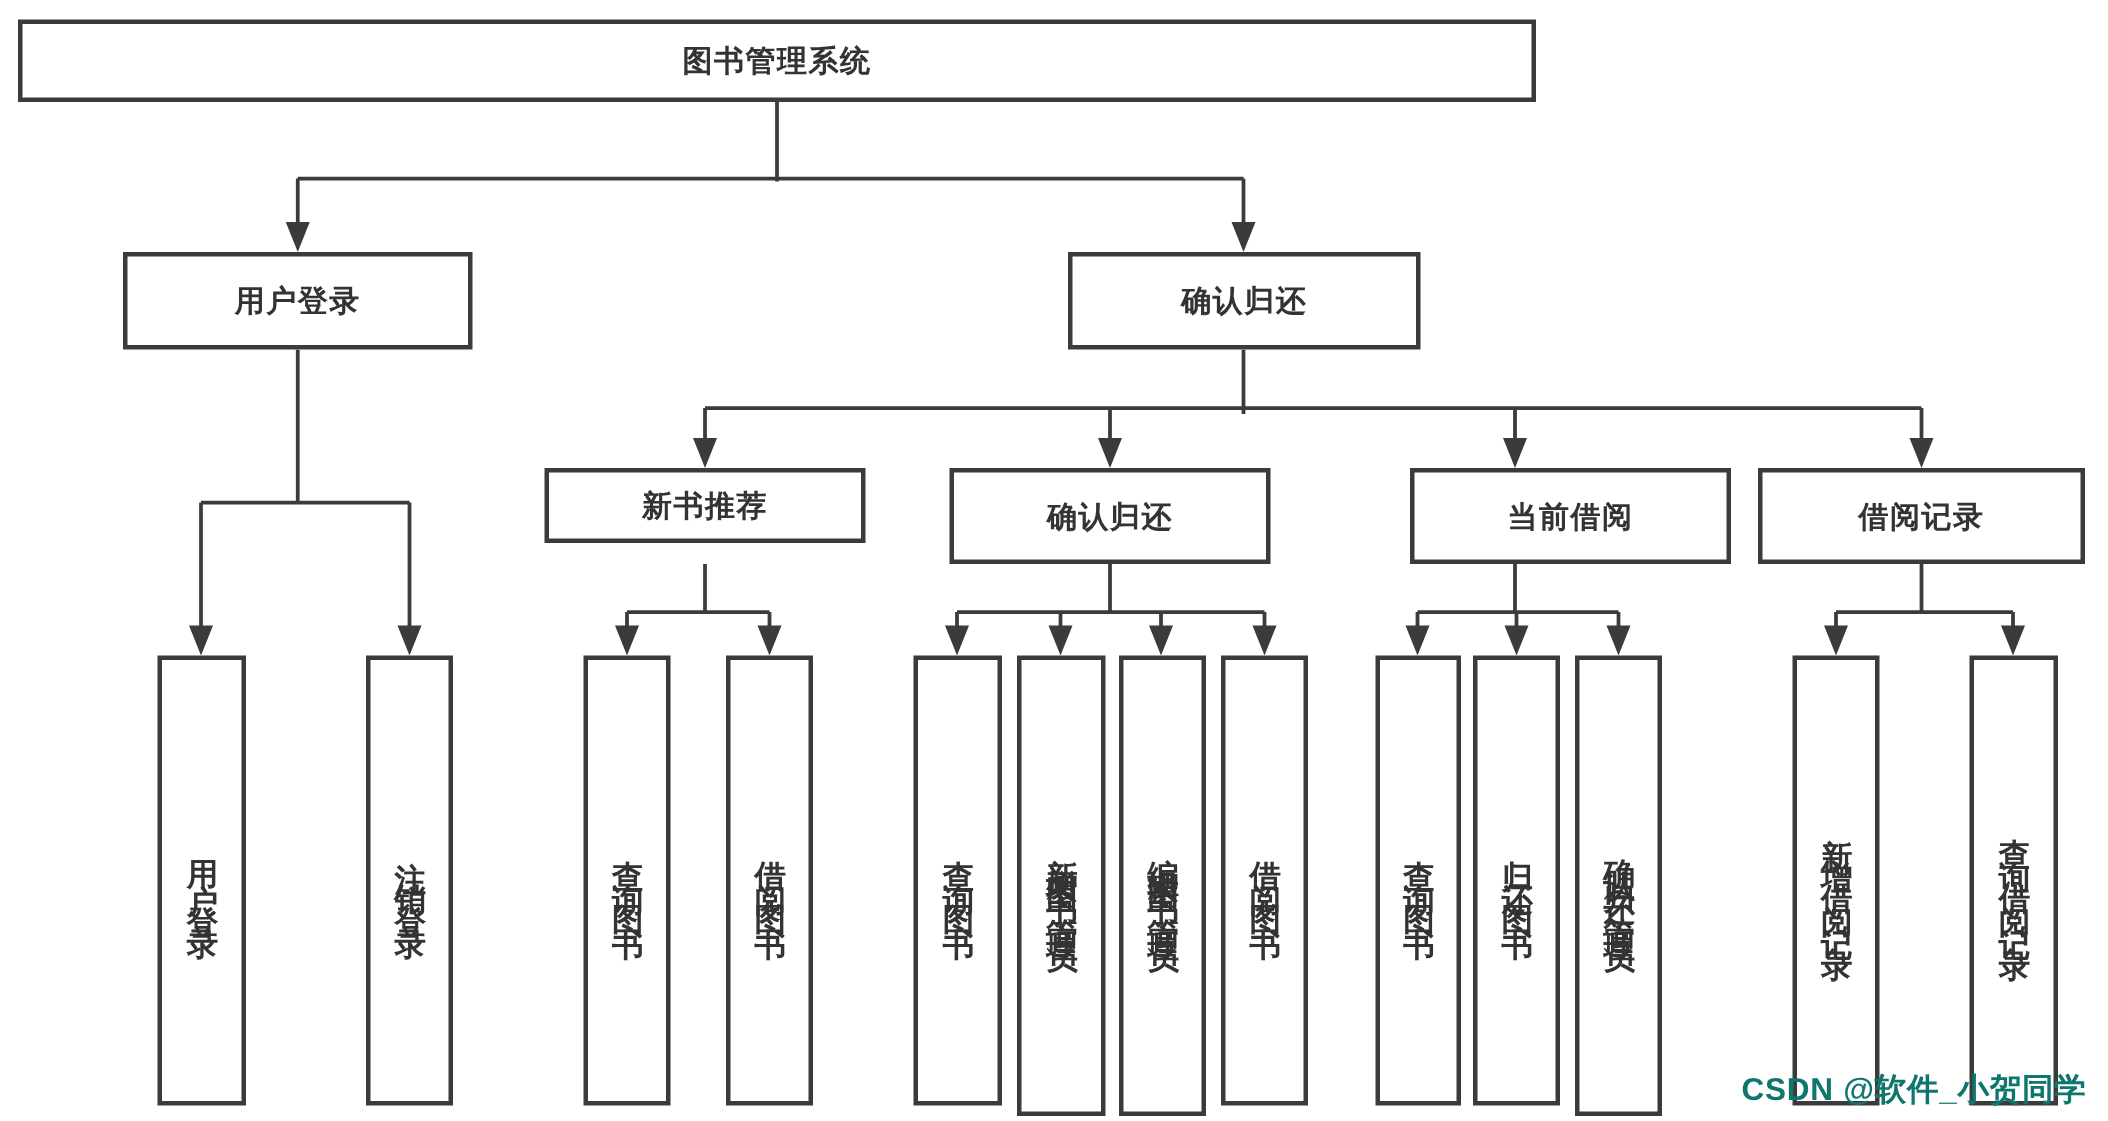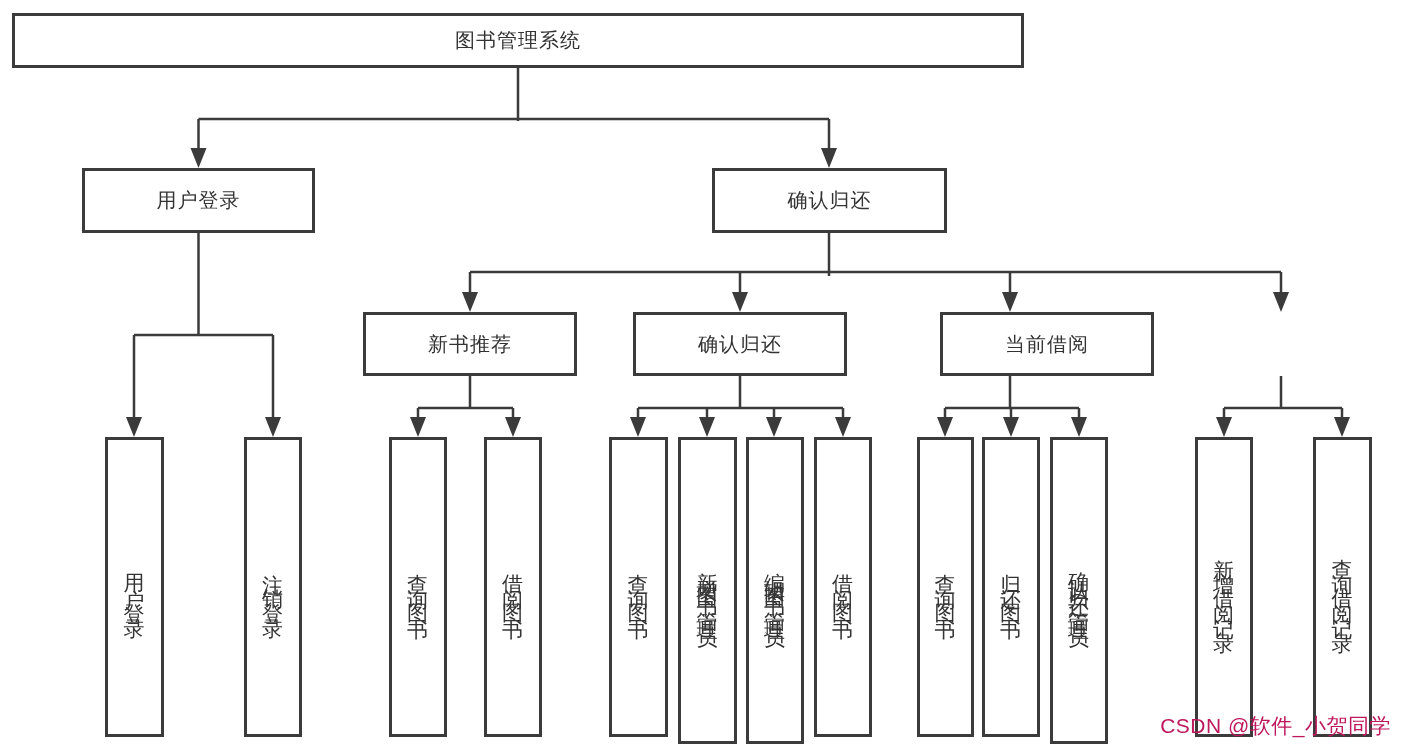--- a/index.html
+++ b/index.html
@@ -3,20 +3,21 @@
 <meta charset="utf-8">
 <style>
   html,body{margin:0;padding:0;background:#fff;}
   .stage{
     position:relative;
     width:1405px;height:747px;
     background:#ffffff;
     font-family:"Liberation Sans","DejaVu Sans",sans-serif;
     color:#333333;
     overflow:hidden;
+    font-weight:bold;
   }
   svg.wires{position:absolute;left:0;top:0;}
   .wire{fill:none;stroke:#3b3b3b;stroke-width:2.5;}
   .arrow{fill:#3b3b3b;stroke:none;}
   .box{
     position:absolute;
     box-sizing:border-box;
     border:3px solid #3b3b3b;
     background:#ffffff;
     display:flex;
@@ -31,21 +32,21 @@
     font-size:21px;
     letter-spacing:15px;
     line-height:1;
   }
   .vbox.tight span{letter-spacing:8px;}
   .watermark{
     position:absolute;
     top:712px;
     right:14px;
     font-size:21px;
-    color:#be185d;
+    color:#0f766e;
     letter-spacing:0.5px;
     white-space:nowrap;
   }
 </style>
 </head>
 <body>
 
 <div class="stage">
 
   <svg class="wires" width="1405" height="747" viewBox="0 0 1405 747">
@@ -96,28 +97,31 @@
     <span>图书管理系统</span>
   </div>
 
   <div class="box" style="left:82px;top:168px;width:233px;height:65px">
     <span>用户登录</span>
   </div>
   <div class="box" style="left:712px;top:168px;width:235px;height:65px">
     <span>确认归还</span>
   </div>
 
-  <div class="box" style="left:363px;top:312px;width:214px;height:64px">
+  <div class="box" style="left:363px;top:312px;width:214px;height:50px">
     <span>新书推荐</span>
   </div>
   <div class="box" style="left:633px;top:312px;width:214px;height:64px">
     <span>确认归还</span>
   </div>
   <div class="box" style="left:940px;top:312px;width:214px;height:64px">
     <span>当前借阅</span>
+  </div>
+  <div class="box" style="left:1172px;top:312px;width:218px;height:64px">
+    <span>借阅记录</span>
   </div>
 
   <div class="box vbox" style="left:105px;top:437px;width:59px;height:300px">
     <span>用户登录</span>
   </div>
   <div class="box vbox" style="left:244px;top:437px;width:58px;height:300px">
     <span>注销登录</span>
   </div>
 
   <div class="box vbox" style="left:389px;top:437px;width:58px;height:300px">

